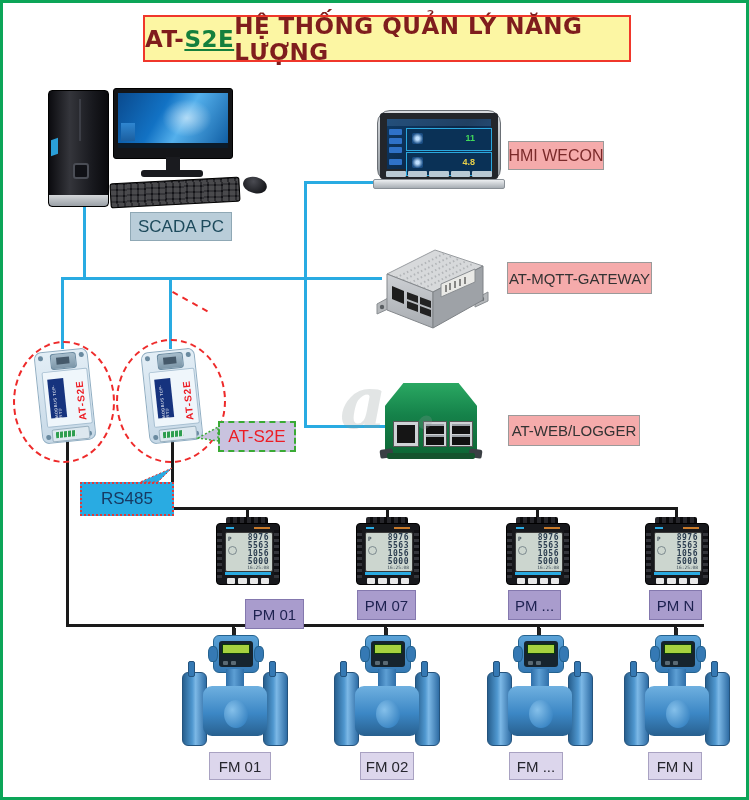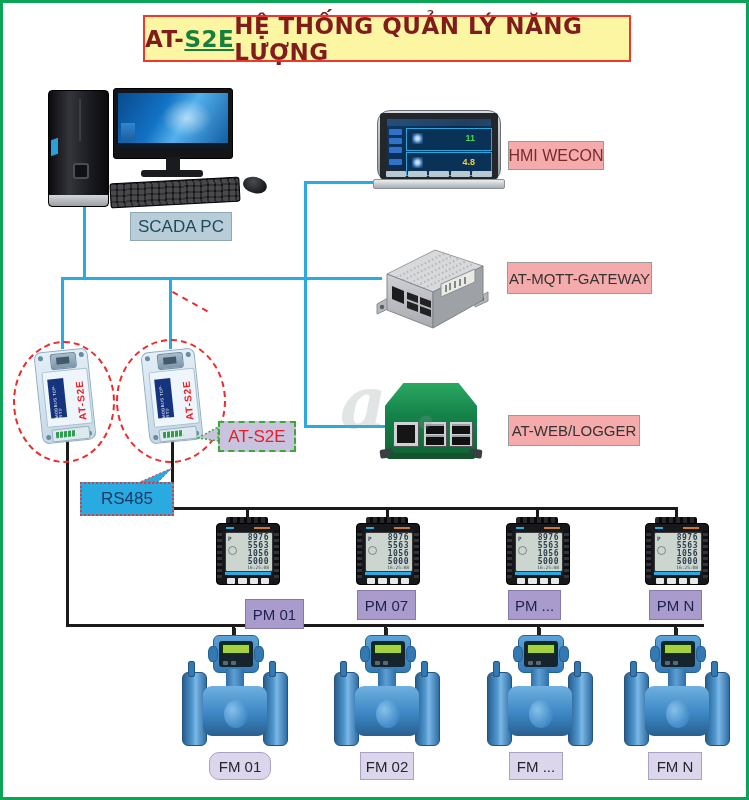--- a/index.html
+++ b/index.html
@@ -519,17 +519,17 @@
           <i class="fb" style="left:12px;"></i>
         </div>
       </div>
     <div class="neck"></div>
     <div class="flg" style="left:2px;"></div>
     <div class="flg" style="right:2px;"></div>
     <div class="body"></div>
       <div class="boss"></div>
   </div>
 
-  <div class="lbl fmlab" style="left:209px;top:752px;width:60px;height:26px;border-radius:10px;">FM 01</div>
+  <div class="lbl fmlab" style="left:209px;top:752px;width:60px;height:26px;">FM 01</div>
   <div class="lbl fmlab" style="left:360px;top:752px;width:52px;height:26px;">FM 02</div>
   <div class="lbl fmlab" style="left:509px;top:752px;width:52px;height:26px;">FM ...</div>
   <div class="lbl fmlab" style="left:648px;top:752px;width:52px;height:26px;">FM N</div>
 </div>
 
 </body></html>

